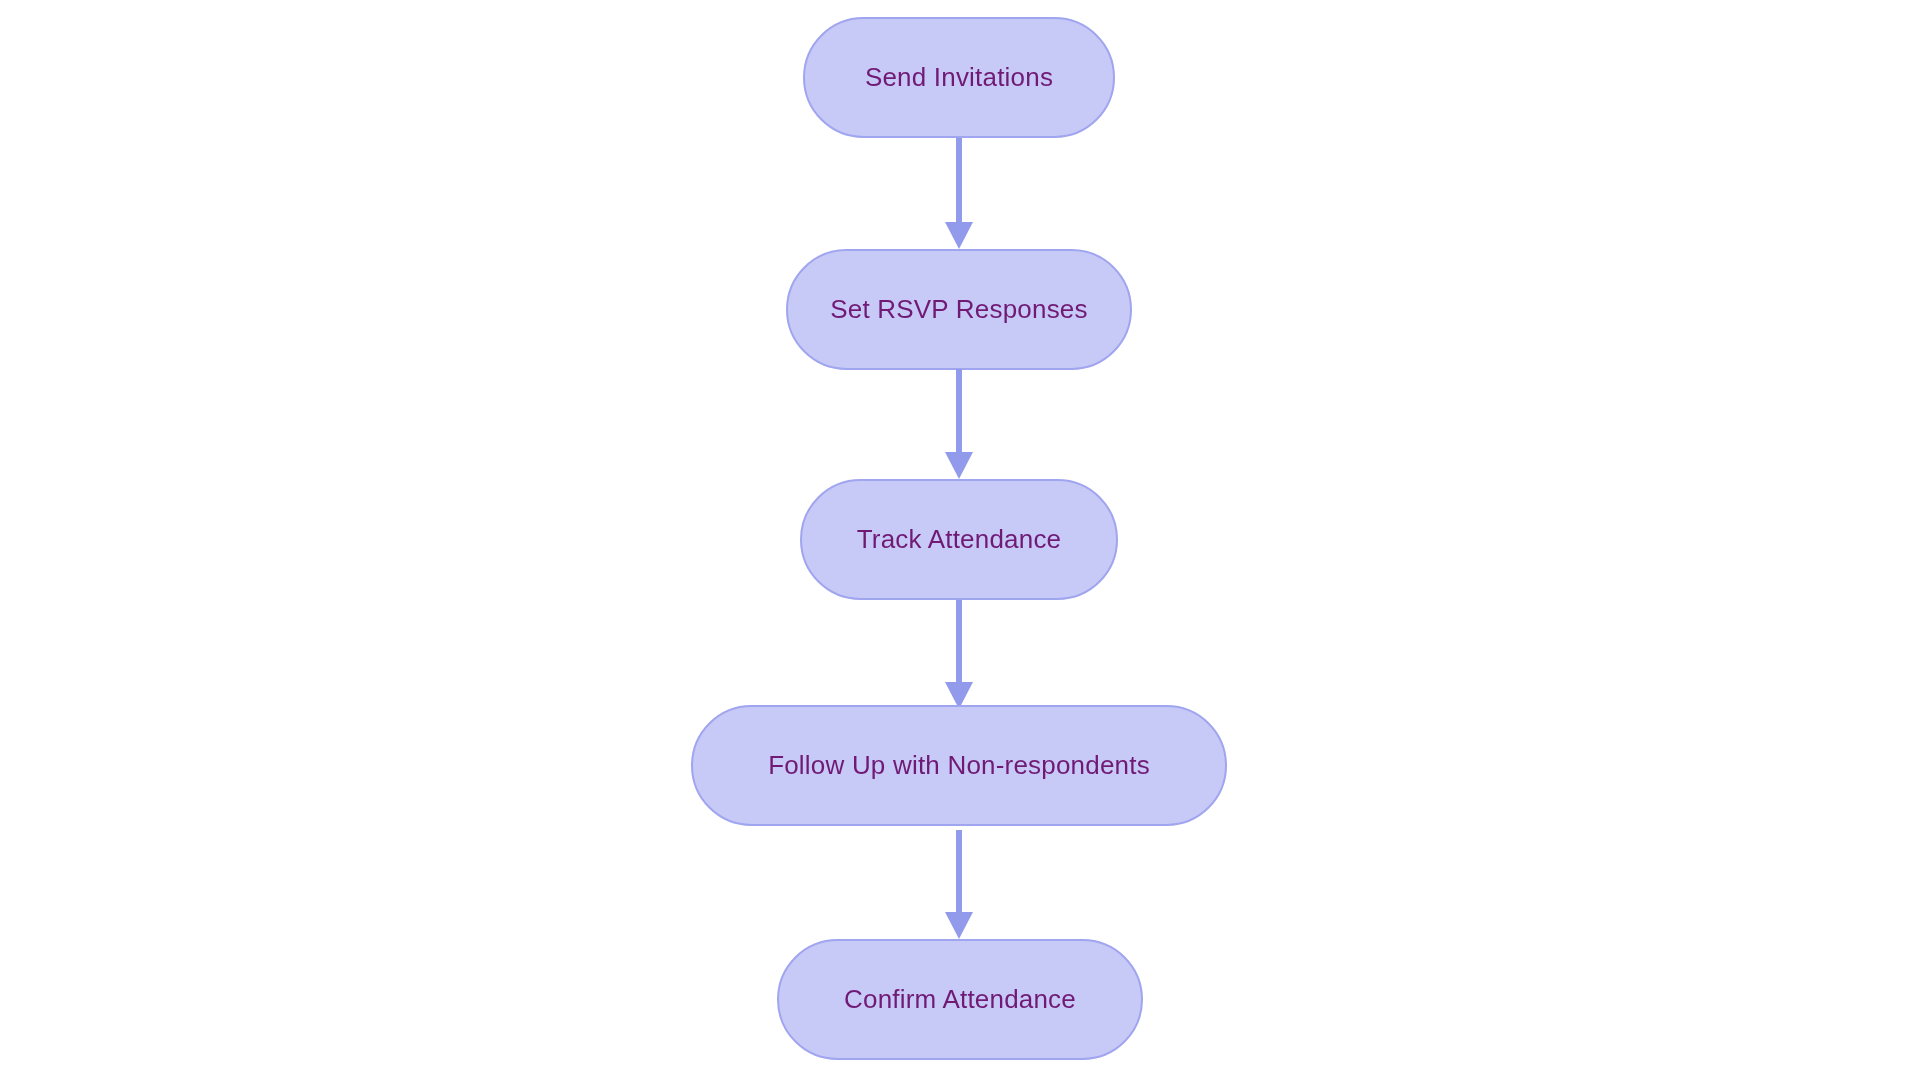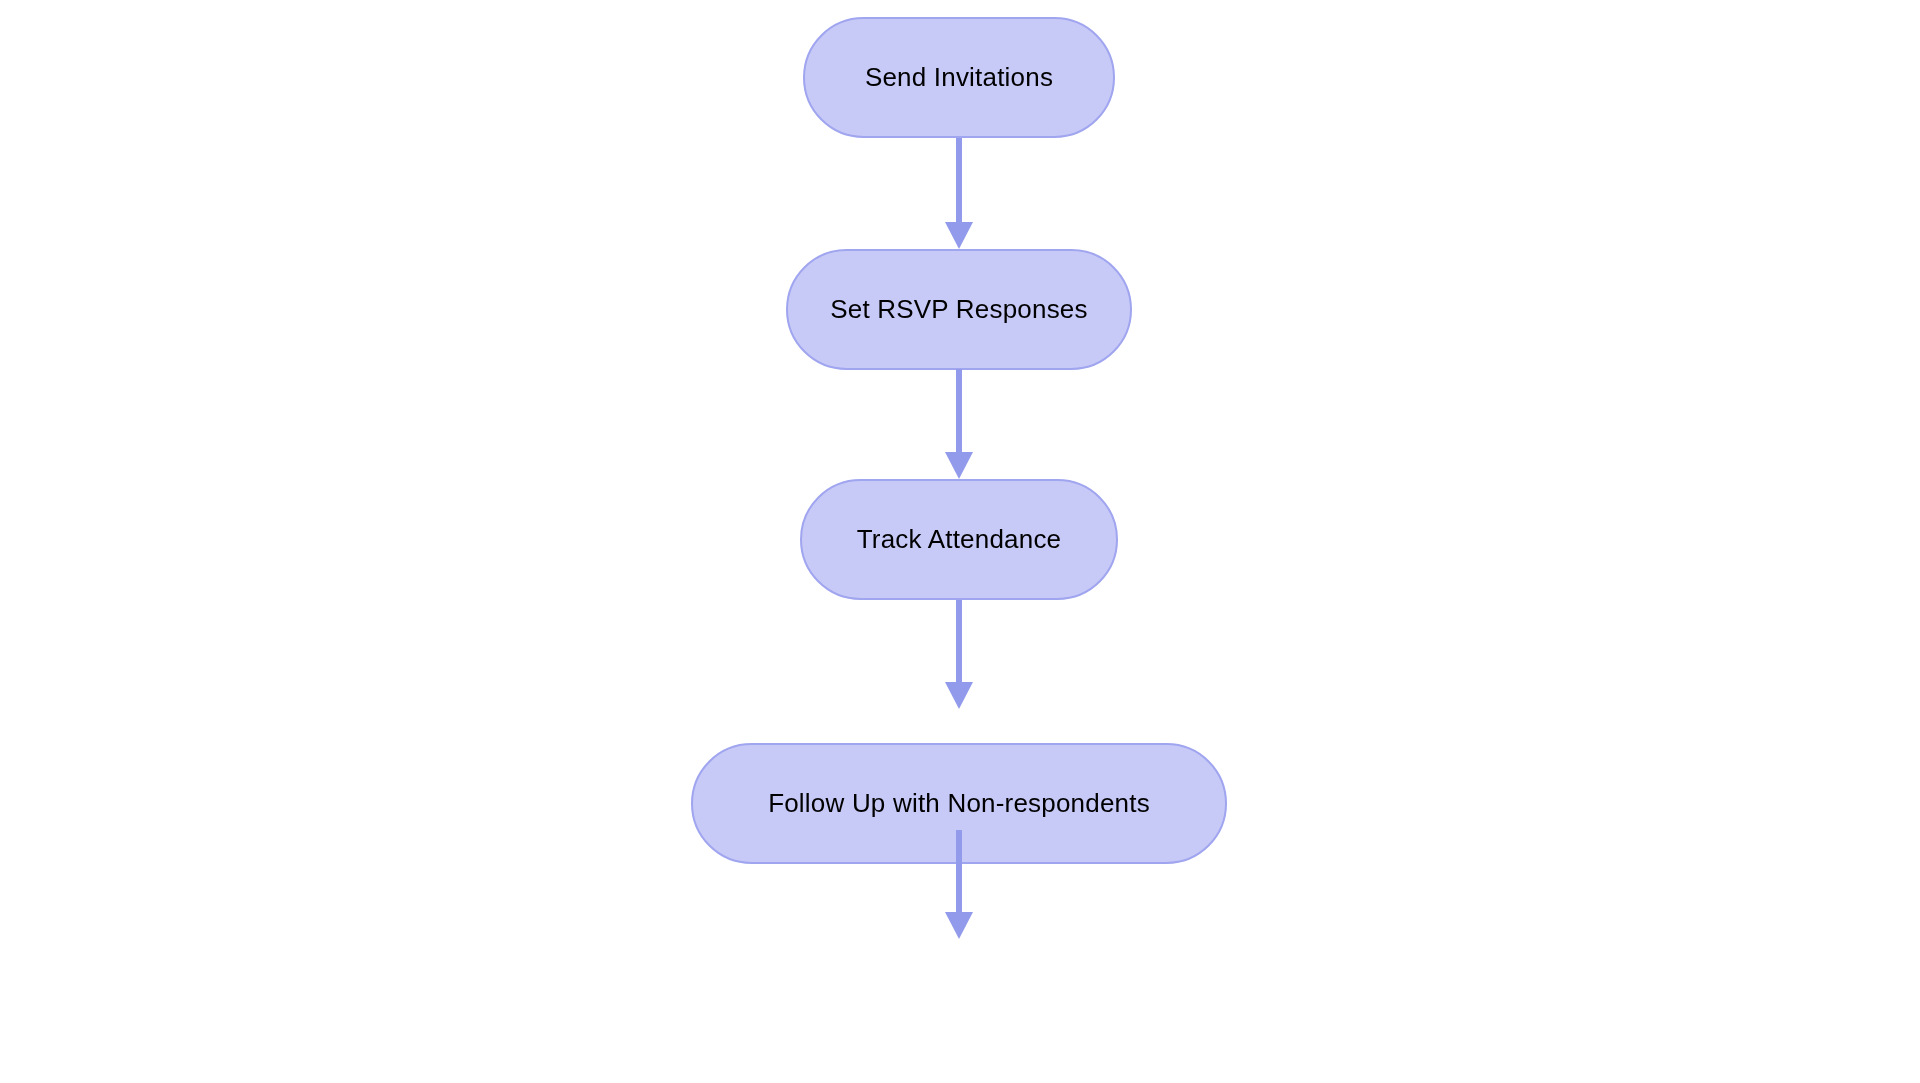--- a/index.html
+++ b/index.html
@@ -18,30 +18,30 @@
   .flow-node {
     position: absolute;
     height: 121px;
     box-sizing: border-box;
     background: #c7c9f7;
     border: 2px solid #a0a5ef;
     border-radius: 60.5px;
     display: flex;
     align-items: center;
     justify-content: center;
-    color: #000000;
+    color: #701a75;
     font-size: 26px;
     letter-spacing: 0.2px;
     white-space: nowrap;
     text-align: center;
   }
   .n1 { left: 803px; top: 17px;  width: 312px; }
   .n2 { left: 786px; top: 249px; width: 346px; }
   .n3 { left: 800px; top: 479px; width: 318px; }
-  .n4 { left: 691px; top: 743px; width: 536px; }
+  .n4 { left: 691px; top: 705px; width: 536px; }
   .n5 { left: 777px; top: 939px; width: 366px; }
 
   .arrow-line {
     position: absolute;
     left: 956px;
     width: 6px;
     background: #929aec;
   }
   .l1 { top: 138px; height: 85px; }
   .l2 { top: 369px; height: 84px; }
@@ -88,14 +88,17 @@
   <div class="arrow-line l3"></div>
   <div class="arrow-head h3"></div>
 
   <div class="flow-node n4">
     <span>Follow Up with Non-respondents</span>
   </div>
 
   <div class="arrow-line l4"></div>
   <div class="arrow-head h4"></div>
 
+  <div class="flow-node n5">
+    <span>Confirm Attendance</span>
+  </div>
 
 </div>
 
 </body></html>

